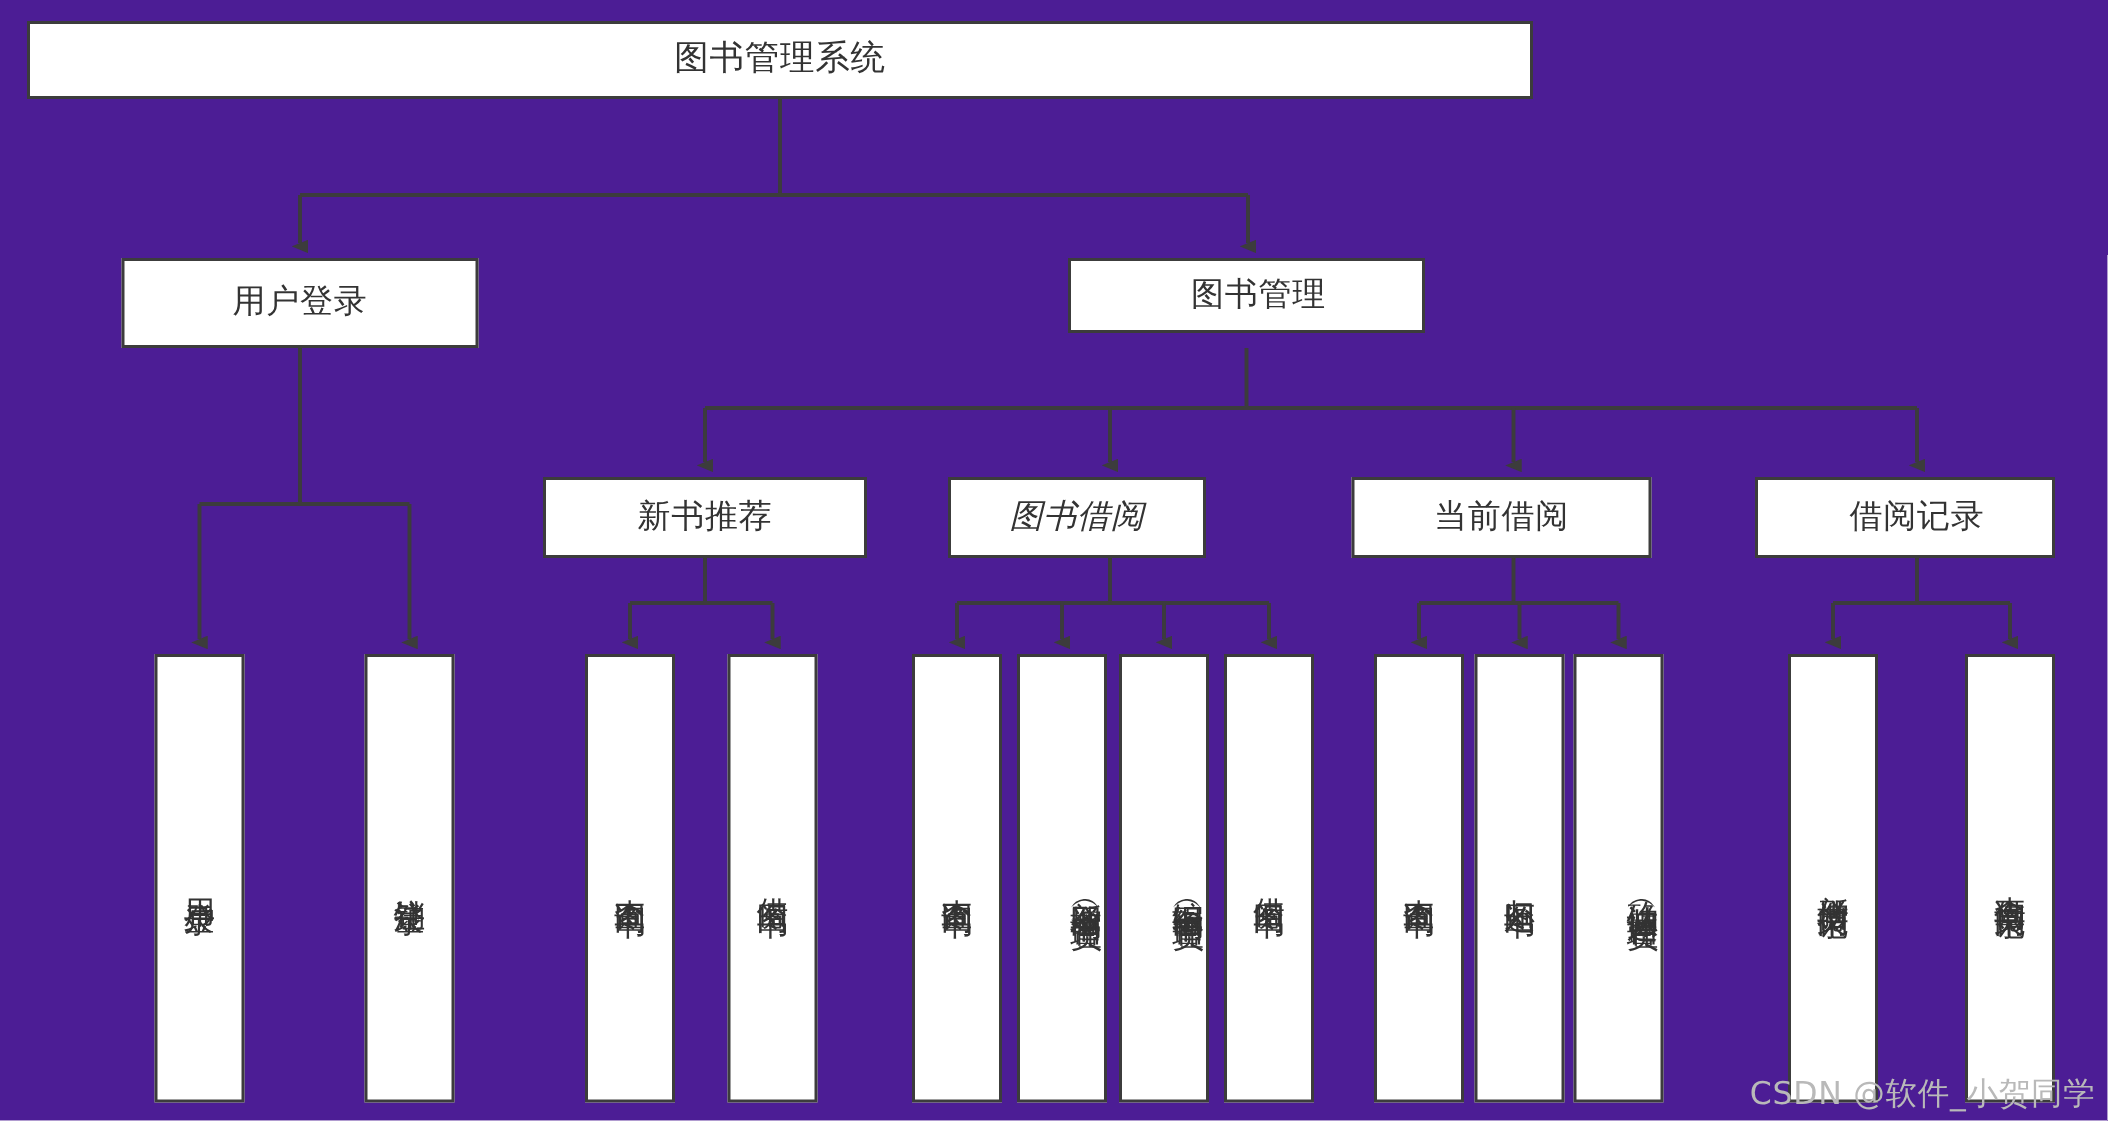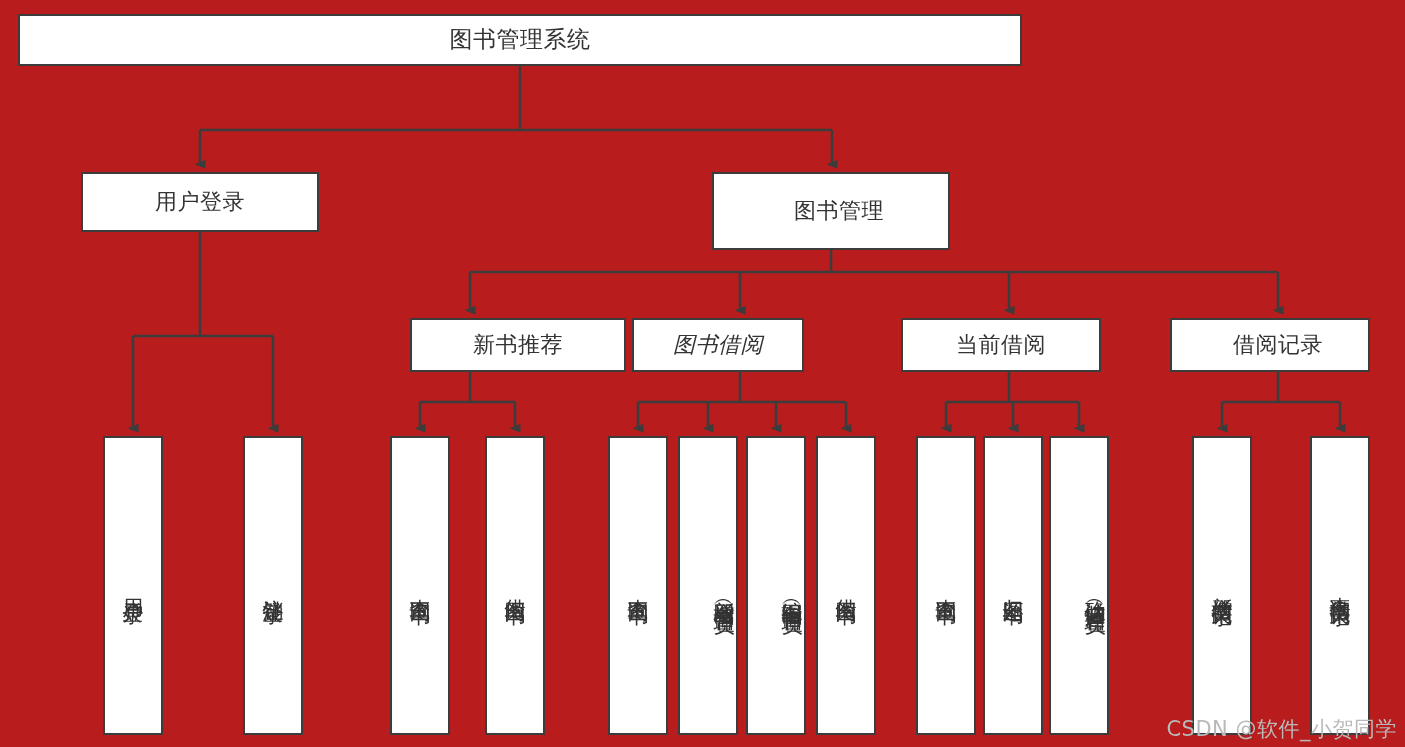--- a/index.html
+++ b/index.html
@@ -7,21 +7,21 @@
     padding: 0;
     background: #ffffff;
   }
   body {
     font-family: "DejaVu Sans", "Liberation Sans", sans-serif;
   }
   #canvas {
     position: relative;
     width: 1405px;
     height: 747px;
-    background: #b91c1c;
+    background: #4c1d95;
     overflow: hidden;
   }
   #edges {
     position: absolute;
     left: 0;
     top: 0;
     width: 1405px;
     height: 747px;
     pointer-events: none;
   }
@@ -121,23 +121,23 @@
       <path d="M1278,372 L1278,402"></path>
       <path d="M1222,402 L1340,402"></path>
       <path d="M1222,402 L1222,426" marker-end="url(#arrow)"></path>
       <path d="M1340,402 L1340,426" marker-end="url(#arrow)"></path>
     </g>
   </svg>
 
   <div class="node node-h" id="root-node" style="left: 18px; top: 14px; width: 1004px; height: 52px;">图书管理系统</div>
 
   <div class="node node-h" style="left: 81px; top: 172px; width: 238px; height: 60px;">用户登录</div>
-  <div class="node node-h" style="left: 712px; top: 172px; width: 238px; height: 78px; padding-left: 16px;">图书管理</div>
+  <div class="node node-h" style="left: 712px; top: 172px; width: 238px; height: 50px; padding-left: 16px;">图书管理</div>
 
-  <div class="node node-h" style="left: 362px; top: 318px; width: 216px; height: 54px; margin-left: 48px;">新书推荐</div>
+  <div class="node node-h" style="left: 362px; top: 318px; width: 216px; height: 54px;">新书推荐</div>
   <div class="node node-h" style="left: 632px; top: 318px; width: 172px; height: 54px; font-style: italic;">图书借阅</div>
   <div class="node node-h" style="left: 901px; top: 318px; width: 200px; height: 54px;">当前借阅</div>
   <div class="node node-h" style="left: 1170px; top: 318px; width: 200px; height: 54px; padding-left: 16px;">借阅记录</div>
 
   <div class="node node-v node-v-mid" style="left: 103px; top: 436px; width: 60px; height: 299px;">用户登录</div>
   <div class="node node-v node-v-mid" style="left: 243px; top: 436px; width: 60px; height: 299px;">注销登录</div>
   <div class="node node-v node-v-mid" style="left: 390px; top: 436px; width: 60px; height: 299px;">查询图书</div>
   <div class="node node-v node-v-mid" style="left: 485px; top: 436px; width: 60px; height: 299px;">借阅图书</div>
   <div class="node node-v node-v-mid" style="left: 608px; top: 436px; width: 60px; height: 299px;">查询图书</div>
   <div class="node node-v" style="left: 678px; top: 436px; width: 60px; height: 299px;">新增图书（管理员）</div>

